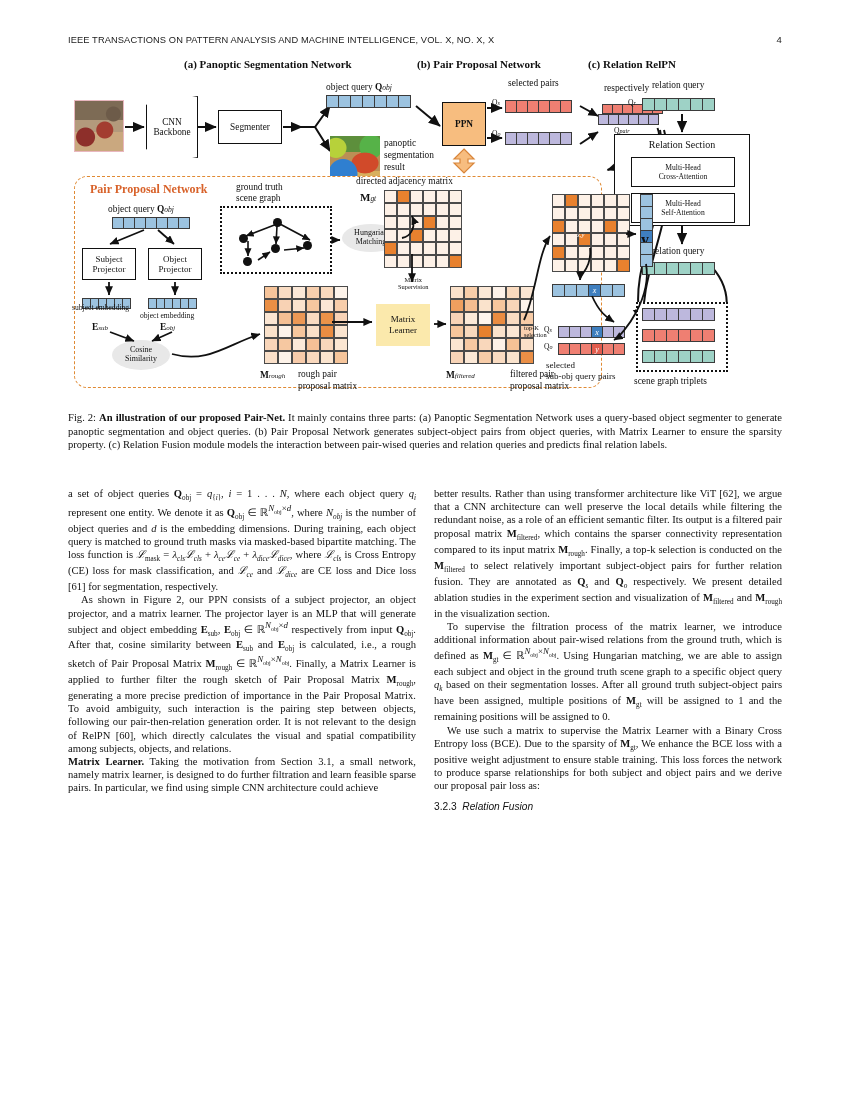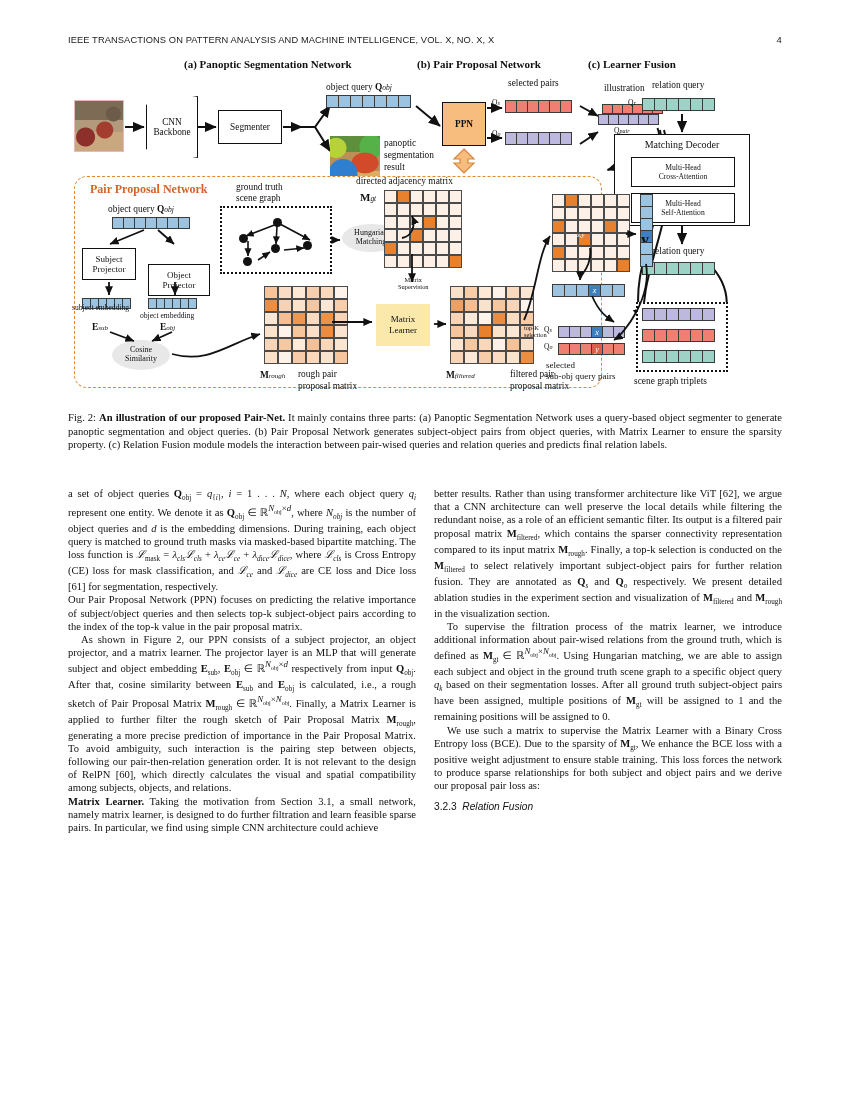--- a/index.html
+++ b/index.html
@@ -167,21 +167,21 @@
   <div class="runhead">
     <span>IEEE TRANSACTIONS ON PATTERN ANALYSIS AND MACHINE INTELLIGENCE, VOL. X, NO. X, X</span>
     <span class="pageno">4</span>
   </div>
 
   <div class="figure">
 
     <div class="fig-heads">
       <span class="h-a">(a) Panoptic Segmentation Network</span>
       <span class="h-b">(b) Pair Proposal Network</span>
-      <span class="h-c">(c) Learner Fusion</span>
+      <span class="h-c">(c) Relation RelPN</span>
     </div>
 
     <svg class="ov" viewBox="0 0 714 345">
       <defs>
         <marker id="ah" markerWidth="7" markerHeight="7" refX="5.6" refY="2.6" orient="auto">
           <path d="M0,0 L6,2.6 L0,5.2 z" fill="#111"></path>
         </marker>
         <marker id="ahs" markerWidth="6" markerHeight="6" refX="4.8" refY="2.2" orient="auto">
           <path d="M0,0 L5,2.2 L0,4.4 z" fill="#111"></path>
         </marker>
@@ -259,21 +259,21 @@
     <div class="lbl small" style="left:424px; top:72px;">Q<i style="font-size:6px;">o</i></div>
     <div class="strip c-purp" style="left:437px; top:74px;">
       <i style="width:12px;height:13px;"></i>
         <i style="width:12px;height:13px;"></i>
         <i style="width:12px;height:13px;"></i>
       <i style="width:12px;height:13px;"></i>
         <i style="width:12px;height:13px;"></i>
         <i style="width:12px;height:13px;"></i>
     </div>
 
-    <div class="lbl" style="left:536px; top:25px;">illustration</div>
+    <div class="lbl" style="left:536px; top:25px;">respectively</div>
     <div class="strip c-red" style="left:534px; top:46px;">
       <i style="width:11px;height:10px;"></i>
         <i style="width:11px;height:10px;"></i>
         <i style="width:11px;height:10px;"></i>
       <i style="width:11px;height:10px;"></i>
         <i style="width:11px;height:10px;"></i>
         <i style="width:11px;height:10px;"></i>
     </div>
     <div class="strip c-purp" style="left:530px; top:56px;">
       <i style="width:11px;height:11px;"></i>
@@ -290,21 +290,21 @@
     <div class="strip c-teal" style="left:574px; top:40px;">
       <i style="width:13px;height:13px;"></i>
         <i style="width:13px;height:13px;"></i>
         <i style="width:13px;height:13px;"></i>
       <i style="width:13px;height:13px;"></i>
         <i style="width:13px;height:13px;"></i>
         <i style="width:13px;height:13px;"></i>
     </div>
 
     <div class="box plain" style="left:546px; top:76px; width:136px; height:92px; display:block; padding:0;">
-      <div style="text-align:center; font-size:10px; margin-top:4px;">Matching Decoder</div>
+      <div style="text-align:center; font-size:10px; margin-top:4px;">Relation Section</div>
       <div class="box plain" style="position:absolute; left:16px; top:22px; width:104px; height:30px; font-size:7.6px; line-height:1.2;">
         Multi-Head<br>Cross-Attention
       </div>
       <div class="box plain" style="position:absolute; left:16px; top:58px; width:104px; height:30px; font-size:7.6px; line-height:1.2;">
         Multi-Head<br>Self-Attention
       </div>
     </div>
 
     <div class="lbl" style="left:584px; top:188px;">relation query</div>
     <div class="strip c-teal" style="left:574px; top:204px;">
@@ -352,21 +352,21 @@
       <i style="width:12px;height:12px;"></i>
         <i style="width:12px;height:12px;"></i>
         <i style="width:12px;height:12px;"></i>
       <i style="width:12px;height:12px;"></i>
         <i style="width:12px;height:12px;"></i>
         <i style="width:12px;height:12px;"></i>
       <i style="width:12px;height:12px;"></i>
     </div>
 
     <div class="box plain" style="left:14px; top:190px; width:54px; height:32px; font-size:9px; line-height:1.15;">Subject<br>Projector</div>
-    <div class="box plain" style="left:80px; top:206px; width:62px; height:32px; font-size:9px; line-height:1.15;">Object<br>Projector</div>
+    <div class="box plain" style="left:80px; top:190px; width:54px; height:32px; font-size:9px; line-height:1.15;">Object<br>Projector</div>
 
     <div class="strip c-blue" style="left:14px; top:240px;">
       <i style="width:9px;height:11px;"></i>
         <i style="width:9px;height:11px;"></i>
         <i style="width:9px;height:11px;"></i>
       <i style="width:9px;height:11px;"></i>
         <i style="width:9px;height:11px;"></i>
         <i style="width:9px;height:11px;"></i>
     </div>
     <div class="strip c-blue" style="left:80px; top:240px;">
@@ -642,21 +642,20 @@
 
   <div class="caption">
     <span>Fig. 2:</span>
     <b>An illustration of our proposed Pair-Net.</b><span> It mainly contains three parts: (a) Panoptic Segmentation Network uses a query-based object segmenter to generate panoptic segmentation and object queries. (b) Pair Proposal Network generates subject-object pairs from object queries, with Matrix Learner to ensure the sparsity property. (c) Relation Fusion module models the interaction between pair-wised queries and relation queries and predicts final relation labels.</span>
   </div>
 
   <div class="col colL">
     <p class="noind">a set of object queries <span class="bf">Q</span><sub>obj</sub> = <i class="m">q</i><sub>{<i class="m">i</i>}</sub>, <i class="m">i</i> = 1 . . . <i class="m">N</i>, where each object query <i class="m">q<sub>i</sub></i> represent one entity. We denote it as <span class="bf">Q</span><sub>obj</sub> ∈ ℝ<sup><i class="m">N</i><sub>obj</sub>×<i class="m">d</i></sup>, where <i class="m">N<sub>obj</sub></i> is the number of object queries and <i class="m">d</i> is the embedding dimensions. During training, each object query is matched to ground truth masks via masked-based bipartite matching. The loss function is <span class="scr">ℒ</span><sub>mask</sub> = <i class="m">λ<sub>cls</sub></i><span class="scr">ℒ</span><sub><i class="m">cls</i></sub> + <i class="m">λ<sub>ce</sub></i><span class="scr">ℒ</span><sub><i class="m">ce</i></sub> + <i class="m">λ<sub>dice</sub></i><span class="scr">ℒ</span><sub><i class="m">dice</i></sub>, where <span class="scr">ℒ</span><sub><i class="m">cls</i></sub> is Cross Entropy (CE) loss for mask classification, and <span class="scr">ℒ</span><sub><i class="m">ce</i></sub> and <span class="scr">ℒ</span><sub><i class="m">dice</i></sub> are CE loss and Dice loss [61] for segmentation, respectively.</p>
 
 
-    <p class="noind">Our Pair Proposal Network (PPN) focuses on predicting the relative importance of subject/object queries and then selects top-k subject-object pairs according to the index of the top-k value in the pair proposal matrix.</p>
 
     <p>As shown in Figure 2, our PPN consists of a subject projector, an object projector, and a matrix learner. The projector layer is an MLP that will generate subject and object embedding <span class="bf">E</span><sub>sub</sub>, <span class="bf">E</span><sub>obj</sub> ∈ ℝ<sup><i class="m">N</i><sub>obj</sub>×<i class="m">d</i></sup> respectively from input <span class="bf">Q</span><sub>obj</sub>. After that, cosine similarity between <span class="bf">E</span><sub>sub</sub> and <span class="bf">E</span><sub>obj</sub> is calculated, i.e., a rough sketch of Pair Proposal Matrix <span class="bf">M</span><sub>rough</sub> ∈ ℝ<sup><i class="m">N</i><sub>obj</sub>×<i class="m">N</i><sub>obj</sub></sup>. Finally, a Matrix Learner is applied to further filter the rough sketch of Pair Proposal Matrix <span class="bf">M</span><sub>rough</sub>, generating a more precise prediction of importance in the Pair Proposal Matrix. To avoid ambiguity, such interaction is the pairing step between objects, following our pair-then-relation generation order. It is not relevant to the design of RelPN [60], which directly calculates the visual and spatial compatibility among subjects, objects, and relations.</p>
 
     <p class="noind"><b>Matrix Learner.</b><span> Taking the motivation from Section 3.1, a small network, namely matrix learner, is designed to do further filtration and learn feasible sparse pairs. In particular, we find using simple CNN architecture could achieve</span></p>
   </div>
 
   <div class="col colR">
     <p class="noind">better results. Rather than using transformer architecture like ViT [62], we argue that a CNN architecture can well preserve the local details while filtering the redundant noise, as a role of an efficient semantic filter. Its output is a filtered pair proposal matrix <span class="bf">M</span><sub>filtered</sub>, which contains the sparser connectivity representation compared to its input matrix <span class="bf">M</span><sub>rough</sub>. Finally, a top-k selection is conducted on the <span class="bf">M</span><sub>filtered</sub> to select relatively important subject-object pairs for further relation fusion. They are annotated as <span class="bf">Q</span><sub><i class="m">s</i></sub> and <span class="bf">Q</span><sub><i class="m">o</i></sub> respectively. We present detailed ablation studies in the experiment section and visualization of <span class="bf">M</span><sub>filtered</sub> and <span class="bf">M</span><sub>rough</sub> in the visualization section.</p>
 
     <p>To supervise the filtration process of the matrix learner, we introduce additional information about pair-wised relations from the ground truth, which is defined as <span class="bf">M</span><sub>gt</sub> ∈ ℝ<sup><i class="m">N</i><sub>obj</sub>×<i class="m">N</i><sub>obj</sub></sup>. Using Hungarian matching, we are able to assign each subject and object in the ground truth scene graph to a specific object query <i class="m">q<sub>k</sub></i> based on their segmentation losses. After all ground truth subject-object pairs have been assigned, multiple positions of <span class="bf">M</span><sub>gt</sub> will be assigned to 1 and the remaining positions will be assigned to 0.</p>

